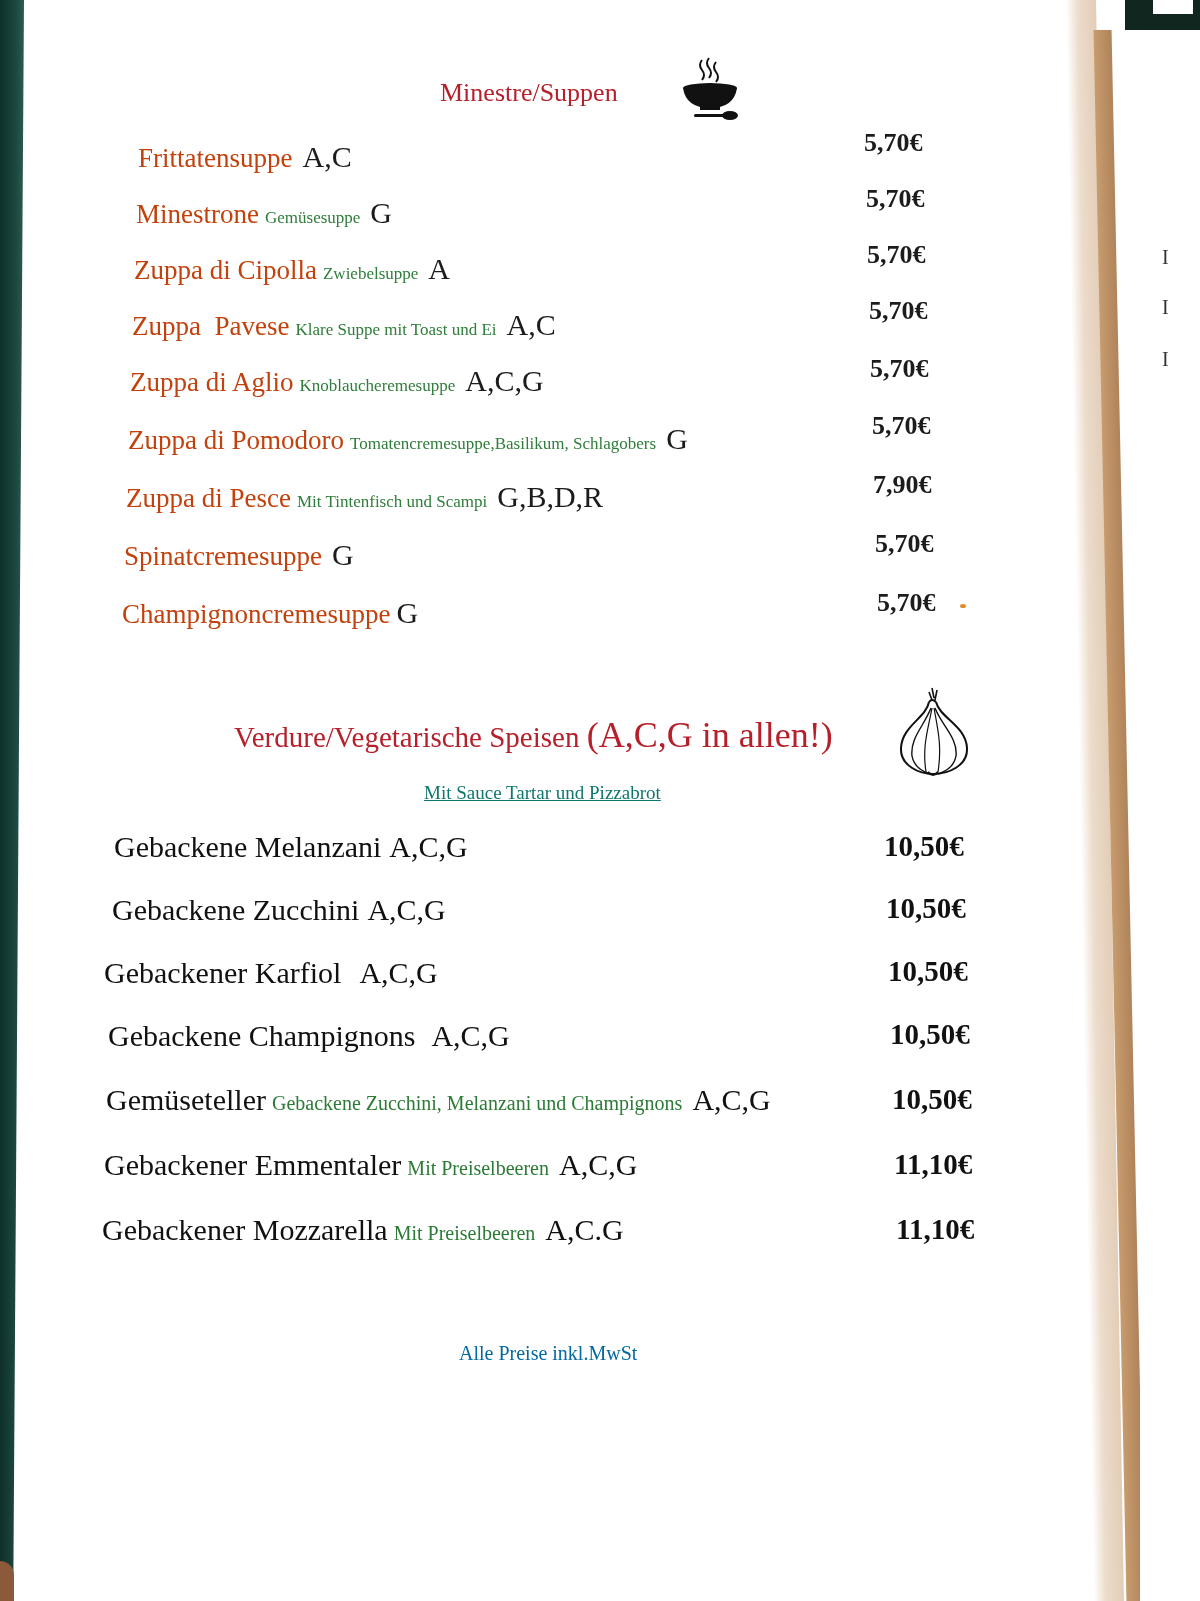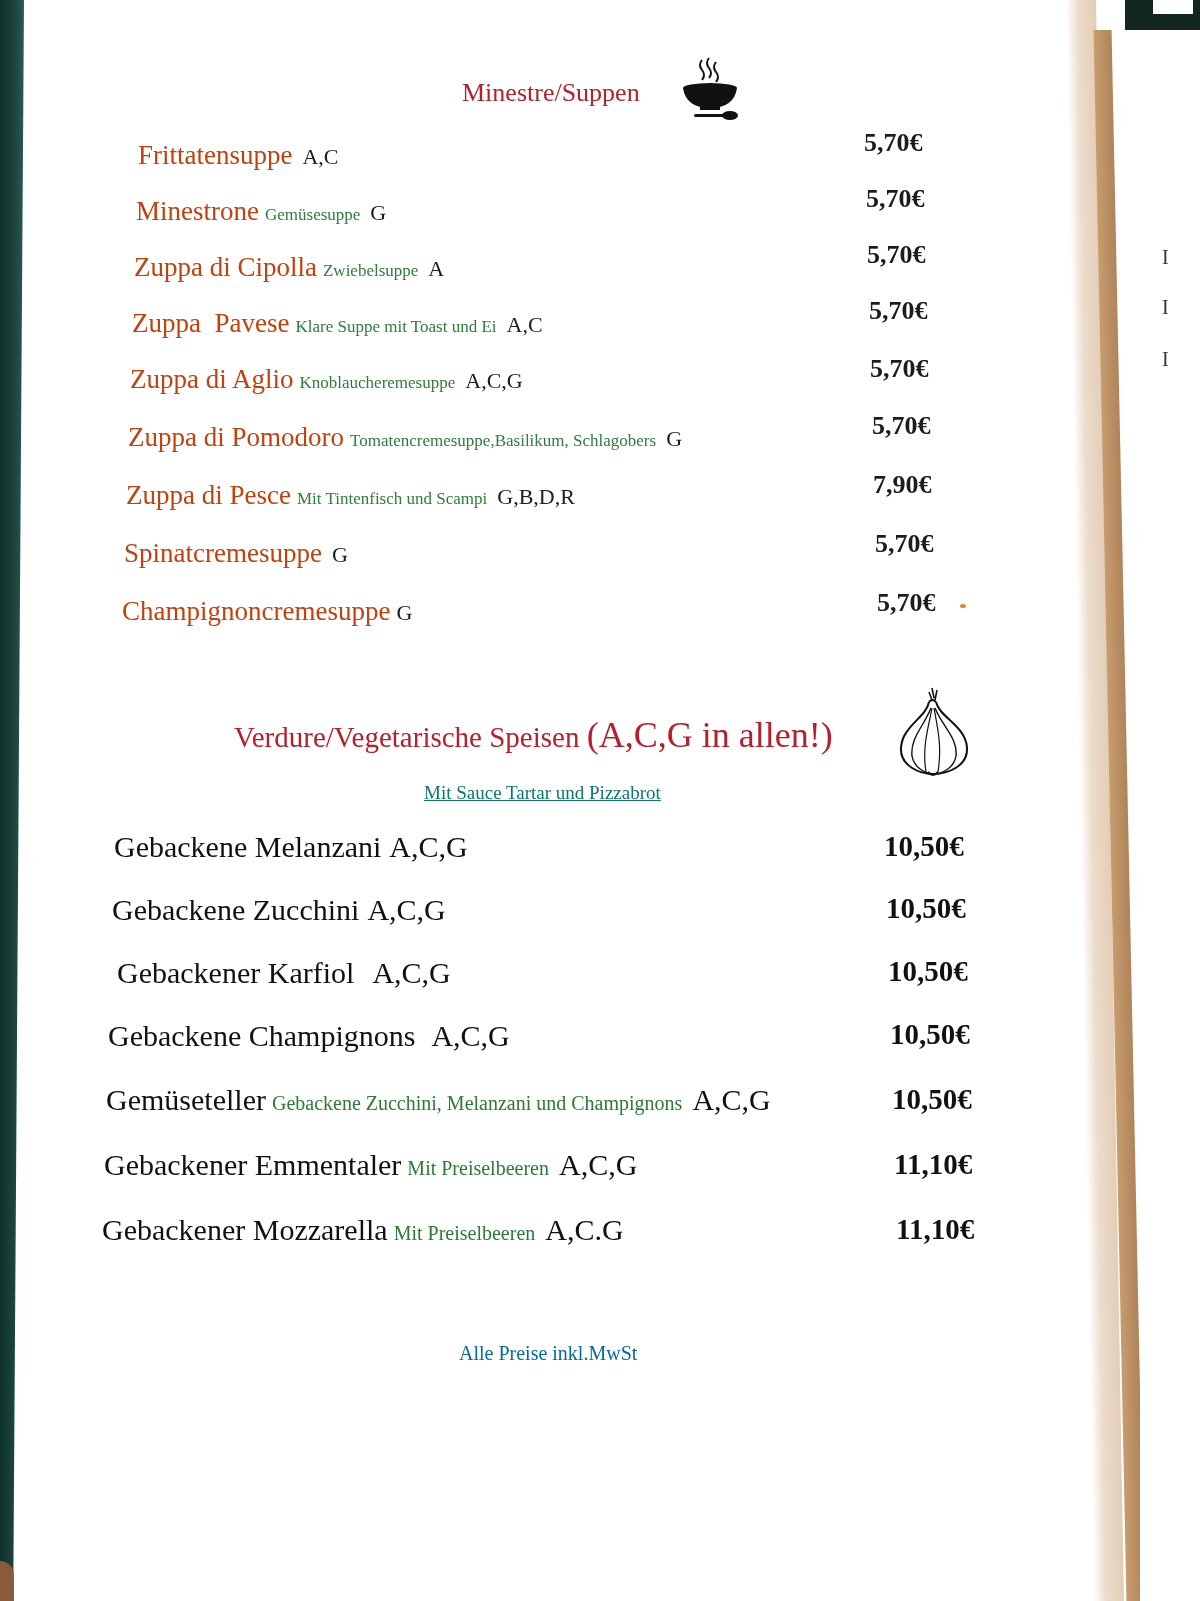--- a/index.html
+++ b/index.html
@@ -39,34 +39,34 @@
   .next-page {
     position:absolute; left:1140px; top:40px; width:60px; height:1561px; background:#fff;
   }
   .next-page span {
     position:absolute; left:22px; font-size:20px; color:#333;
   }
 
   .section-title {
     position:absolute; color:#b5202b; font-size:26px; white-space:nowrap;
   }
-  .soup-title { left:462px; top:78px;text-align:right; }
+  .soup-title { left:440px; top:78px;text-align:right; }
   .soup-icon { position:absolute; left:680px; top:56px; width:60px; height:66px; }
   .veg-title { left:234px; top:714px; font-size:29px; }
   .veg-title .big { font-size:36px; }
   .onion-icon { position:absolute; left:896px; top:686px; width:76px; height:92px; }
 
   .subtitle {
     position:absolute; left:424px; top:782px; font-size:19px; color:#0f766e; white-space:nowrap;text-decoration:underline;
   }
 
   .row { position:absolute; white-space:nowrap; }
   .name { font-size:27px; color:#c2410c; }
   .desc { font-size:17px; color:#2f7d3a; margin-left:6px; }
-  .allergen { font-size:22px; color:#1c1c1c; margin-left:10px; }
+  .allergen { font-size:30px; color:#1c1c1c; margin-left:10px; }
   .price { position:absolute; font-size:26px; color:#1c1c1c; white-space:nowrap;font-weight:bold; }
 
   .veg .name, .veg .allergen { font-size:30px; color:#111; }
   .veg .desc { font-size:20px; color:#2b7a35; }
   .veg-price { font-size:29px; color:#111; }
 
   .footer {
     position:absolute; left:459px; top:1342px; font-size:20px; color:#0369a1; white-space:nowrap;
   }
   .dot { position:absolute; left:960px; top:604px; width:6px; height:4px; background:#e08a2a; border-radius:50%; }
@@ -170,21 +170,21 @@
   <div class="row" style="left:114px;top:830px">
     <span class="name">Gebackene Melanzani</span><span class="allergen" style="margin-left:8px">A,C,G</span>
   </div>
   <div class="price veg-price" style="left:884px;top:830px">10,50€</div>
 
   <div class="row" style="left:112px;top:893px">
     <span class="name">Gebackene Zucchini</span><span class="allergen" style="margin-left:8px">A,C,G</span>
   </div>
   <div class="price veg-price" style="left:886px;top:892px">10,50€</div>
 
-  <div class="row" style="left:117px;top:956px">
+  <div class="row" style="left:104px;top:956px">
     <span class="name">Gebackener Karfiol</span><span class="allergen" style="margin-left:18px">A,C,G</span>
   </div>
   <div class="price veg-price" style="left:888px;top:955px">10,50€</div>
 
   <div class="row" style="left:108px;top:1019px">
     <span class="name">Gebackene Champignons</span><span class="allergen" style="margin-left:16px">A,C,G</span>
   </div>
   <div class="price veg-price" style="left:890px;top:1018px">10,50€</div>
 
   <div class="row" style="left:106px;top:1083px">

